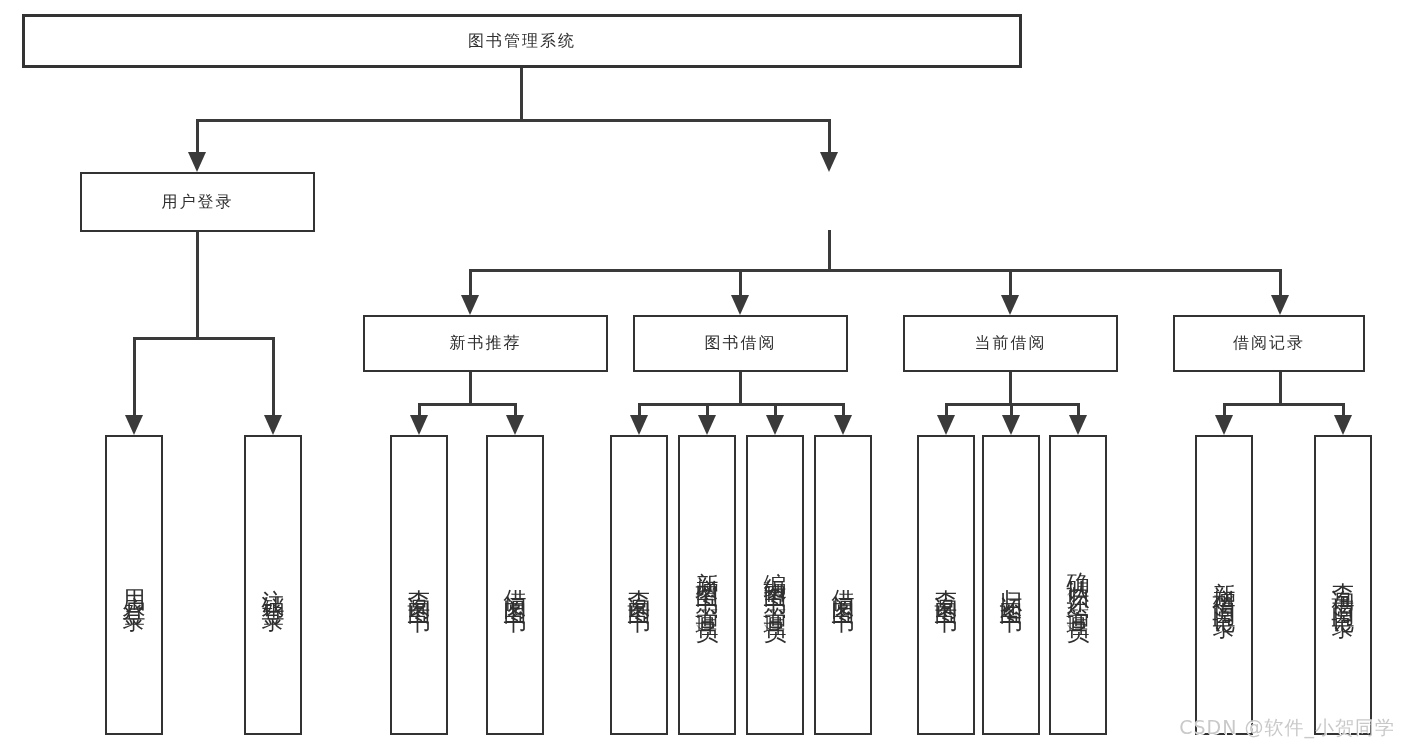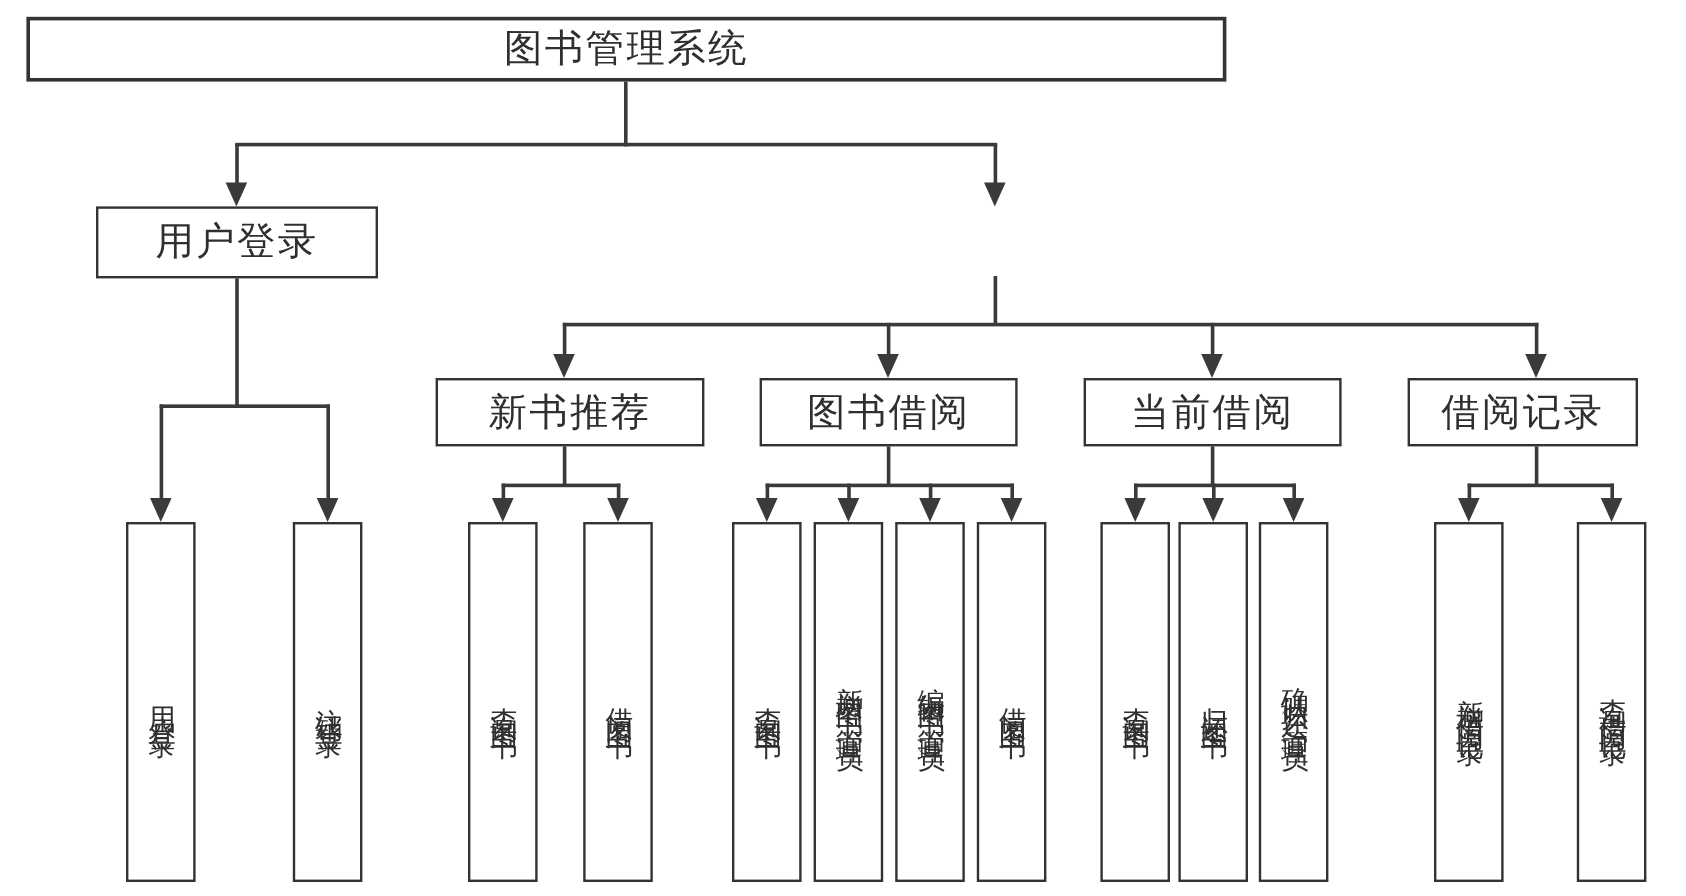--- a/index.html
+++ b/index.html
@@ -6,21 +6,21 @@
   .canvas{
     position:relative;width:1405px;height:747px;background:var(--bg,#fff);
     font-family:"DejaVu Sans","Liberation Sans",sans-serif;
     color:var(--text,#2f2f2f);overflow:hidden;
   }
   .node{
     position:absolute;background:#fff;border:2px solid var(--border,#333);
     box-sizing:border-box;display:flex;align-items:center;justify-content:center;
   }
   .node.root{border-width:3px;}
-  .hlabel{font-size:32px;letter-spacing:2px;white-space:nowrap;}
+  .hlabel{font-size:16px;letter-spacing:2px;white-space:nowrap;}
   .leaf{width:58px;height:300px;}
   .vtext{writing-mode:vertical-rl;font-size:23px;letter-spacing:7px;line-height:1;}
   .vline{position:absolute;width:3px;background:var(--line,#3a3a3a);}
   .hline{position:absolute;height:3px;background:var(--line,#3a3a3a);}
   .arrow{
     position:absolute;width:0;height:0;
     border-left:9px solid transparent;border-right:9px solid transparent;
     border-top:20px solid var(--line,#3a3a3a);
   }
   .watermark{
@@ -94,21 +94,21 @@
   <div class="arrow" style="left:1334px;top:415px"></div>
 
   <div class="node root" style="left:22px;top:14px;width:1000px;height:54px">
     <span class="hlabel">图书管理系统</span>
   </div>
 
   <div class="node" style="left:80px;top:172px;width:235px;height:60px">
     <span class="hlabel">用户登录</span>
   </div>
 
-  <div class="node" style="left:363px;top:315px;width:224px;height:57px">
+  <div class="node" style="left:363px;top:315px;width:245px;height:57px">
     <span class="hlabel">新书推荐</span>
   </div>
   <div class="node" style="left:633px;top:315px;width:215px;height:57px">
     <span class="hlabel">图书借阅</span>
   </div>
   <div class="node" style="left:903px;top:315px;width:215px;height:57px">
     <span class="hlabel">当前借阅</span>
   </div>
   <div class="node" style="left:1173px;top:315px;width:192px;height:57px">
     <span class="hlabel">借阅记录</span>
@@ -151,13 +151,14 @@
     <span class="vtext">确认归还（管理员）</span>
   </div>
 
   <div class="node leaf" style="left:1195px;top:435px">
     <span class="vtext">新增借阅记录</span>
   </div>
   <div class="node leaf" style="left:1314px;top:435px">
     <span class="vtext">查询借阅记录</span>
   </div>
 
+  <div class="watermark">CSDN @软件_小贺同学</div>
 </div>
 
 </body></html>

